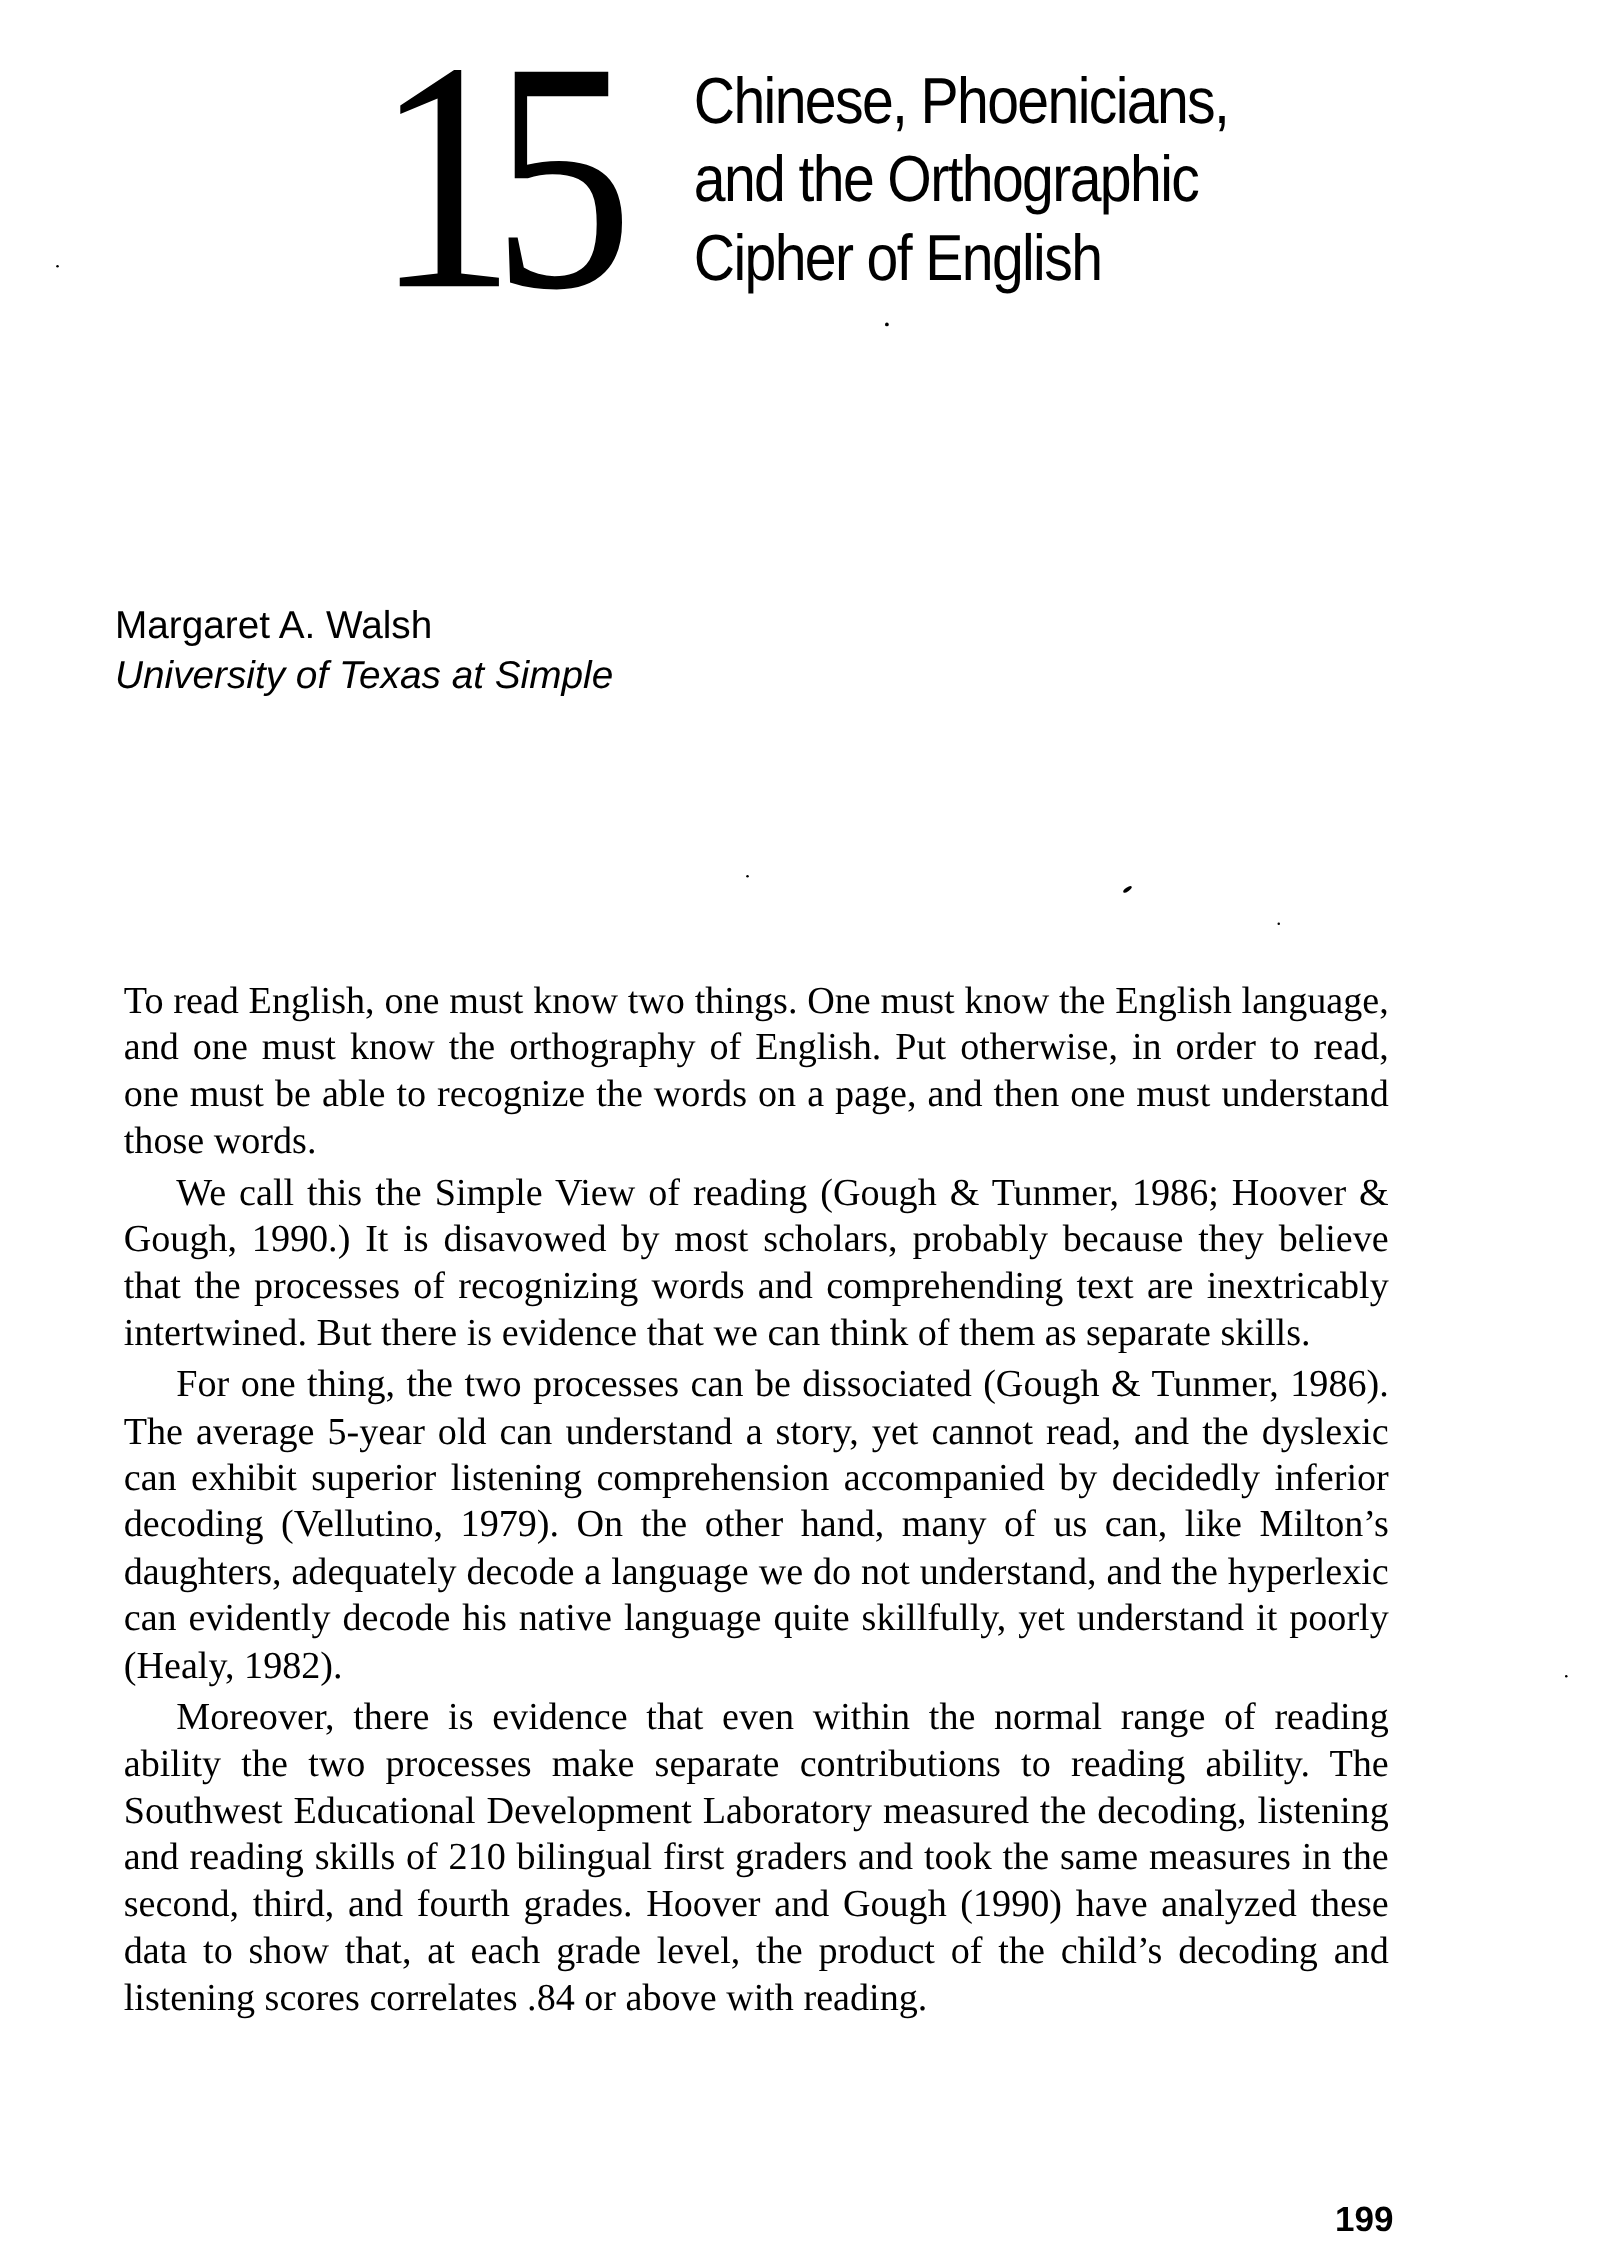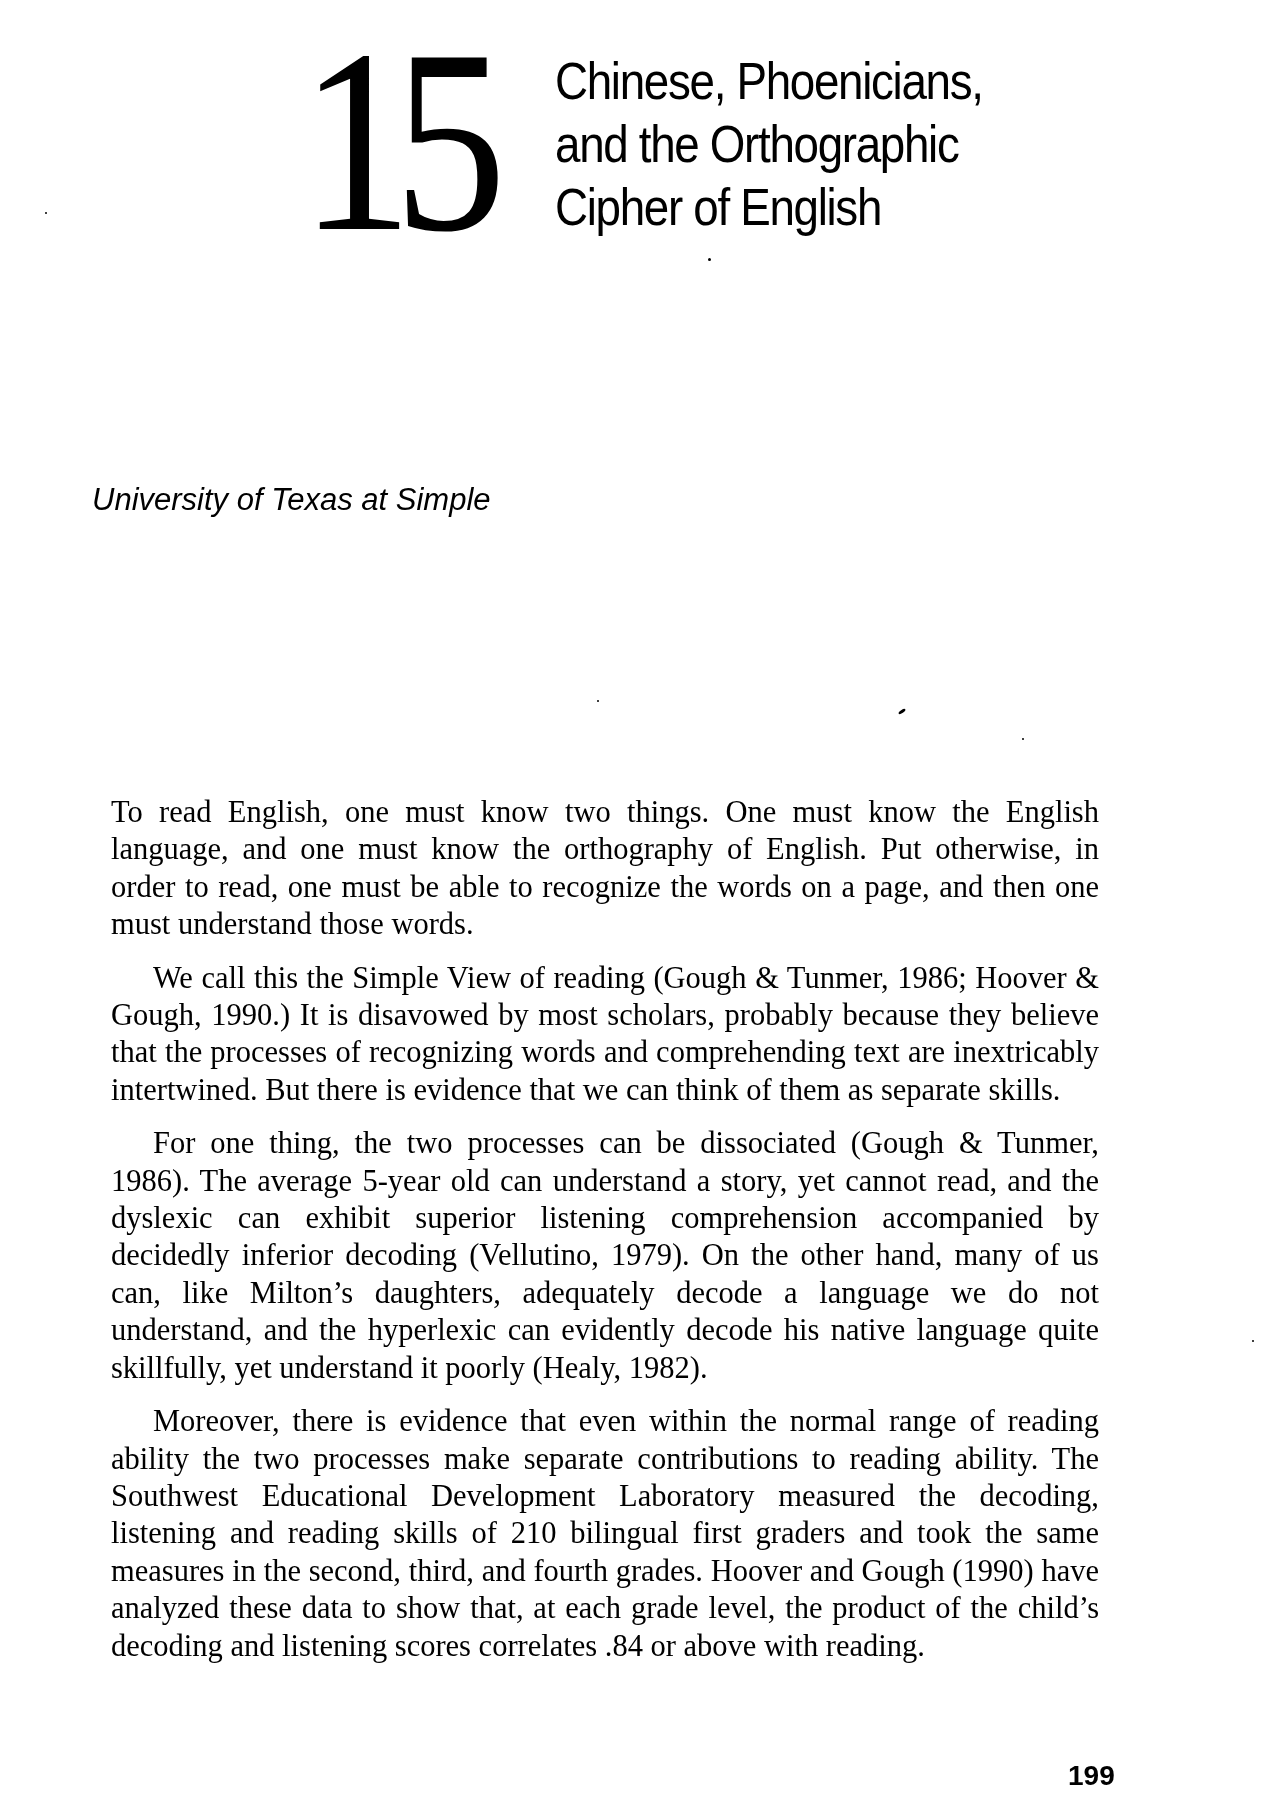--- a/index.html
+++ b/index.html
@@ -25,21 +25,21 @@
     font-family: "Liberation Sans", "DejaVu Sans", sans-serif;
     font-size: 31px; line-height: 40px;
   }
   .authors .affil { font-style: italic; }
 
   .body-text {
     position: absolute; left: 95px; top: 778px; width: 1020px;
     font-family: "Liberation Serif", "DejaVu Serif", serif;
     font-size: 30.5px; line-height: 37.4px; text-align: justify;
   }
-  .body-text p { margin: 16px; text-indent: 42px; }
+  .body-text p { margin: 4px; text-indent: 42px; }
   .body-text p.first { text-indent: 0; }
 
   .page-number {
     position: absolute; left: 1068px; top: 1760px;
     font-family: "Liberation Sans", "DejaVu Sans", sans-serif;
     font-size: 28px; font-weight: bold;
   }
   .speck { position: absolute; background: #000; border-radius: 50%; }
 </style>
 </head>
@@ -56,20 +56,21 @@
   </div>
 
   <div class="speck" style="left:708px;top:258px;width:3px;height:3px;"></div>
   <div class="speck" style="left:45px;top:212px;width:2px;height:2px;"></div>
   <div class="speck" style="left:597px;top:700px;width:2px;height:2px;"></div>
   <div class="speck" style="left:898px;top:710px;width:8px;height:3px;transform:rotate(-35deg);"></div>
   <div class="speck" style="left:1022px;top:738px;width:2px;height:2px;"></div>
   <div class="speck" style="left:1252px;top:1340px;width:2px;height:2px;"></div>
 
   <div class="authors">
+    <div>Margaret A. Walsh</div>
     <div class="affil">University of Texas at Simple</div>
   </div>
 
   <div class="body-text">
     <p class="first">To read English, one must know two things.  One must know the English language, and one must know the orthography of English.  Put otherwise, in order to read, one must be able to recognize the words on a page, and then one must understand those words.</p>
     <p>We call this the Simple View of reading (Gough &amp; Tunmer, 1986; Hoover &amp; Gough, 1990.) It is disavowed by most scholars, probably because they believe that the processes of recognizing words and comprehending text are inextricably intertwined.  But there is evidence that we can think of them as separate skills.</p>
     <p>For one thing, the two processes can be dissociated (Gough &amp; Tunmer, 1986).  The average 5-year old can understand a story, yet cannot read, and the dyslexic can exhibit superior listening comprehension accompanied by decidedly inferior decoding (Vellutino, 1979).  On the other hand, many of us can, like Milton’s daughters, adequately decode a language we do not understand, and the hyperlexic can evidently decode his native language quite skillfully, yet understand it poorly (Healy, 1982).</p>
     <p>Moreover, there is evidence that even within the normal range of reading ability the two processes make separate contributions to reading ability.  The Southwest Educational Development Laboratory measured the decoding, listening and reading skills of 210 bilingual first graders and took the same measures in the second, third, and fourth grades.  Hoover and Gough (1990) have analyzed these data to show that, at each grade level, the product of the child’s decoding and listening scores correlates .84 or above with reading.</p>
   </div>
 

